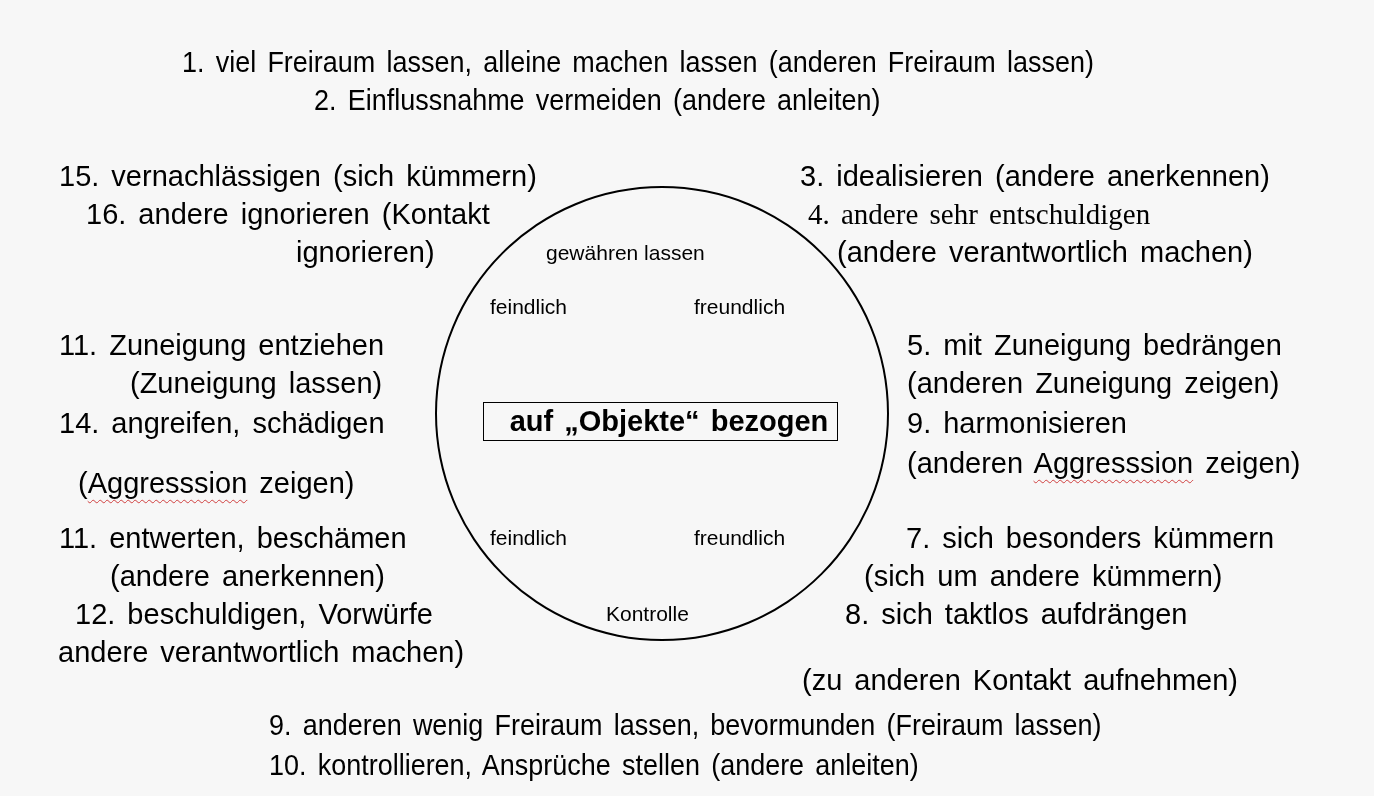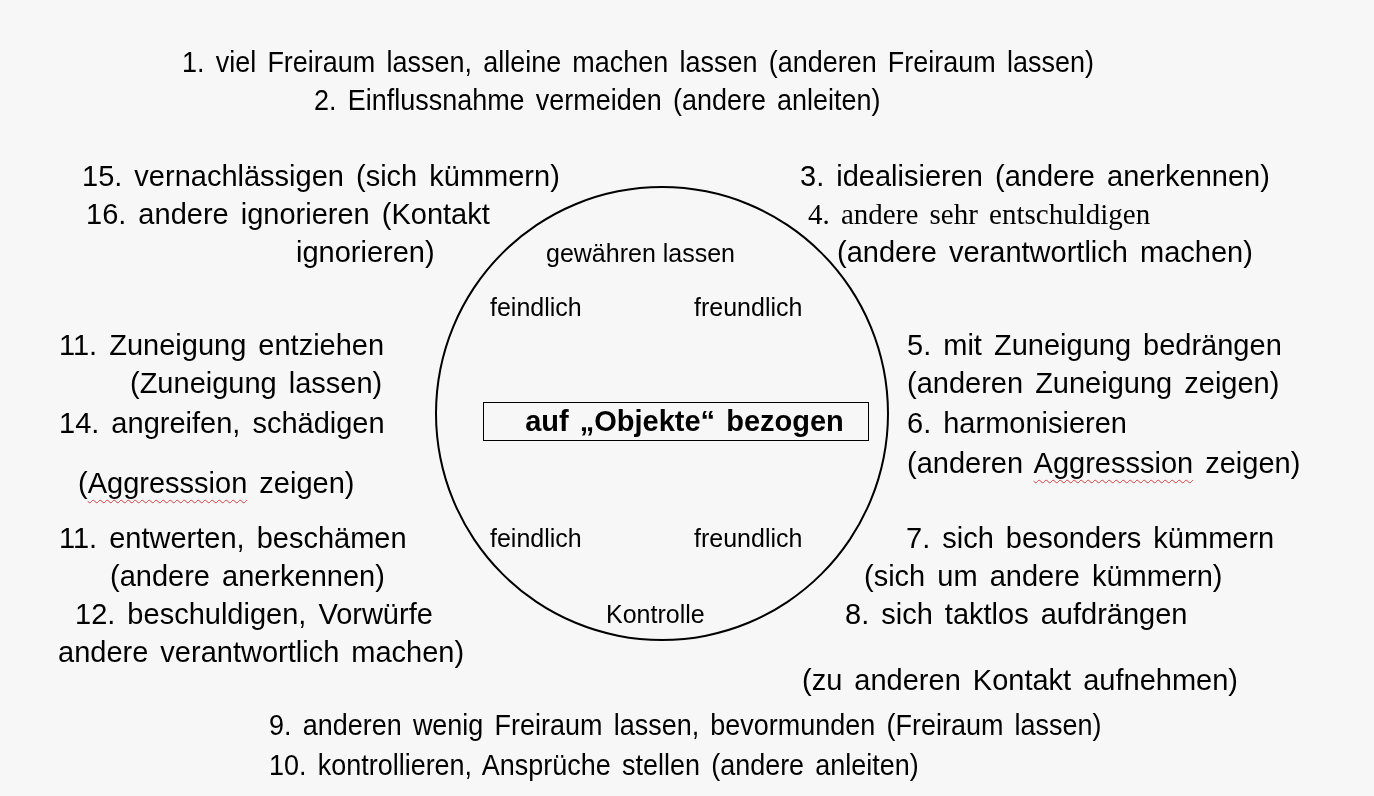--- a/index.html
+++ b/index.html
@@ -21,38 +21,38 @@
       font-size: 29px;
       line-height: 38px;
       word-spacing: 4px;
     }
     .cond {
       transform-origin: left top;
     }
     .inner {
       position: absolute;
       white-space: pre;
-      font-size: 25px;
+      font-size: 21px;
       line-height: 30px;
     }
     .circle {
       position: absolute;
       left: 435px;
       top: 186px;
       width: 454px;
       height: 455px;
       border: 2.5px solid #000;
       border-radius: 50%;
       box-sizing: border-box;
     }
     .center-box {
       position: absolute;
       left: 483px;
       top: 402px;
-      width: 386px;
+      width: 355px;
       height: 39px;
       border: 1.5px solid #000;
       box-sizing: border-box;
       font-weight: bold;
       font-size: 29px;
       line-height: 36px;
       text-align: center;
       white-space: pre;
       word-spacing: 3px;
       padding-left: 17px;
@@ -62,21 +62,21 @@
       text-decoration-thickness: 1px;
       text-underline-offset: 6px;
     }
   </style>
 </head>
 <body>
 
 <div class="t cond" style="left:182px; top:43px; transform:scaleX(0.93);">1. viel Freiraum lassen, alleine machen lassen (anderen Freiraum lassen)</div>
 <div class="t cond" style="left:314px; top:81px; transform:scaleX(0.93);">2. Einflussnahme vermeiden (andere anleiten)</div>
 
-<div class="t" style="left:59px; top:157px;margin-left:23px;">15. vernachlässigen (sich kümmern)</div>
+<div class="t" style="left:59px; top:157px;">15. vernachlässigen (sich kümmern)</div>
 <div class="t" style="left:86px; top:195px;">16. andere ignorieren (Kontakt</div>
 <div class="t" style="left:296px; top:233px;">ignorieren)</div>
 
 <div class="t" style="left:800px; top:157px;">3. idealisieren (andere anerkennen)</div>
 <div class="t" style="left:808px; top:195px;font-family:Liberation Serif, serif;">4. andere sehr entschuldigen</div>
 <div class="t" style="left:837px; top:233px;">(andere verantwortlich machen)</div>
 
 <div class="circle"></div>
 
 <div class="inner" style="left:546px; top:238px;">gewähren lassen</div>
@@ -87,21 +87,21 @@
 <div class="inner" style="left:694px; top:523px;">freundlich</div>
 <div class="inner" style="left:606px; top:599px;">Kontrolle</div>
 
 <div class="t" style="left:59px; top:326px;">11. Zuneigung entziehen</div>
 <div class="t" style="left:130px; top:364px;">(Zuneigung lassen)</div>
 <div class="t" style="left:59px; top:404px;">14. angreifen, schädigen</div>
 <div class="t" style="left:78px; top:444px;margin-top:20px;"><span>(</span><span class="squiggle">Aggresssion</span><span> zeigen)</span></div>
 
 <div class="t" style="left:907px; top:326px;">5. mit Zuneigung bedrängen</div>
 <div class="t" style="left:907px; top:364px;">(anderen Zuneigung zeigen)</div>
-<div class="t" style="left:907px; top:404px;">6. harmonisieren</div>
+<div class="t" style="left:907px; top:404px;">9. harmonisieren</div>
 <div class="t" style="left:907px; top:444px;"><span>(anderen </span><span class="squiggle">Aggresssion</span><span> zeigen)</span></div>
 
 <div class="t" style="left:59px; top:519px;">11. entwerten, beschämen</div>
 <div class="t" style="left:110px; top:557px;">(andere anerkennen)</div>
 <div class="t" style="left:75px; top:595px;">12. beschuldigen, Vorwürfe</div>
 <div class="t" style="left:58px; top:633px;">andere verantwortlich machen)</div>
 
 <div class="t" style="left:906px; top:519px;">7. sich besonders kümmern</div>
 <div class="t" style="left:864px; top:557px;">(sich um andere kümmern)</div>
 <div class="t" style="left:845px; top:595px;">8. sich taktlos aufdrängen</div>

